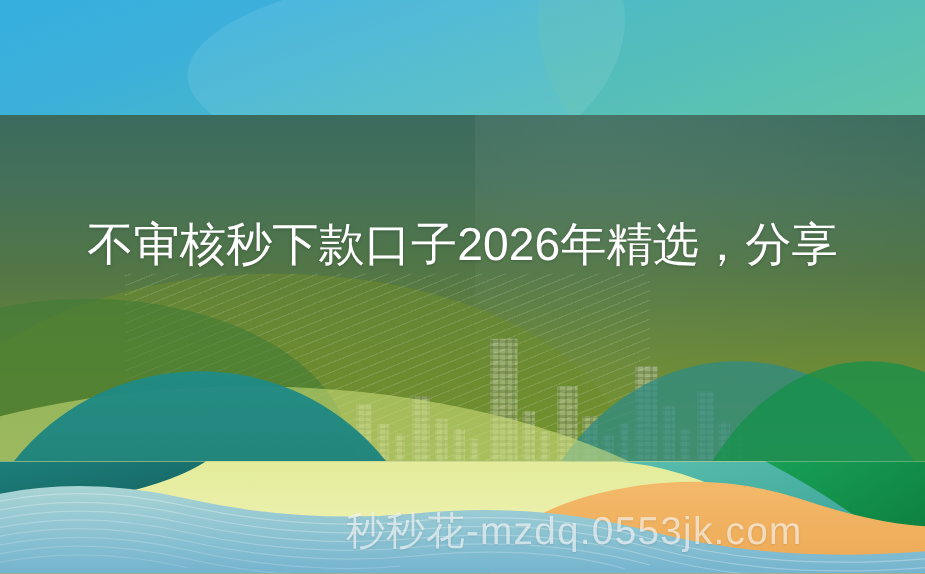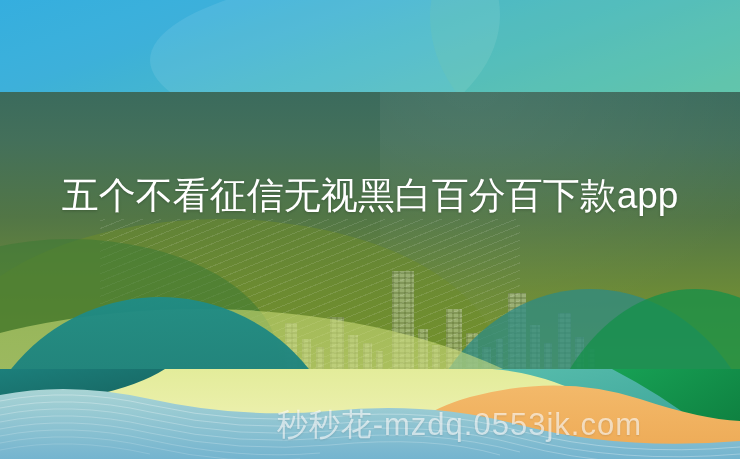--- a/index.html
+++ b/index.html
@@ -244,18 +244,18 @@
         <path d="M0,81 Q70,67 150,85" fill="none" stroke="rgba(255,255,255,0.26)" stroke-width="1"></path>
       </g>
 
       <g opacity="0.35">
         <path d="M0,0 L60,0 L30,18 L0,14 Z" fill="none"></path>
       </g>
     </svg>
   </div>
 
   <div class="headline">
-    <span class="ln">五个不看征信无视黑白百分百下款app</span>
+    <span class="ln">不审核秒下款口子2026年精选，分享</span>
   </div>
 
   <div class="watermark">秒秒花-mzdq.0553jk.com</div>
 
 </div>
 
 </body></html>

